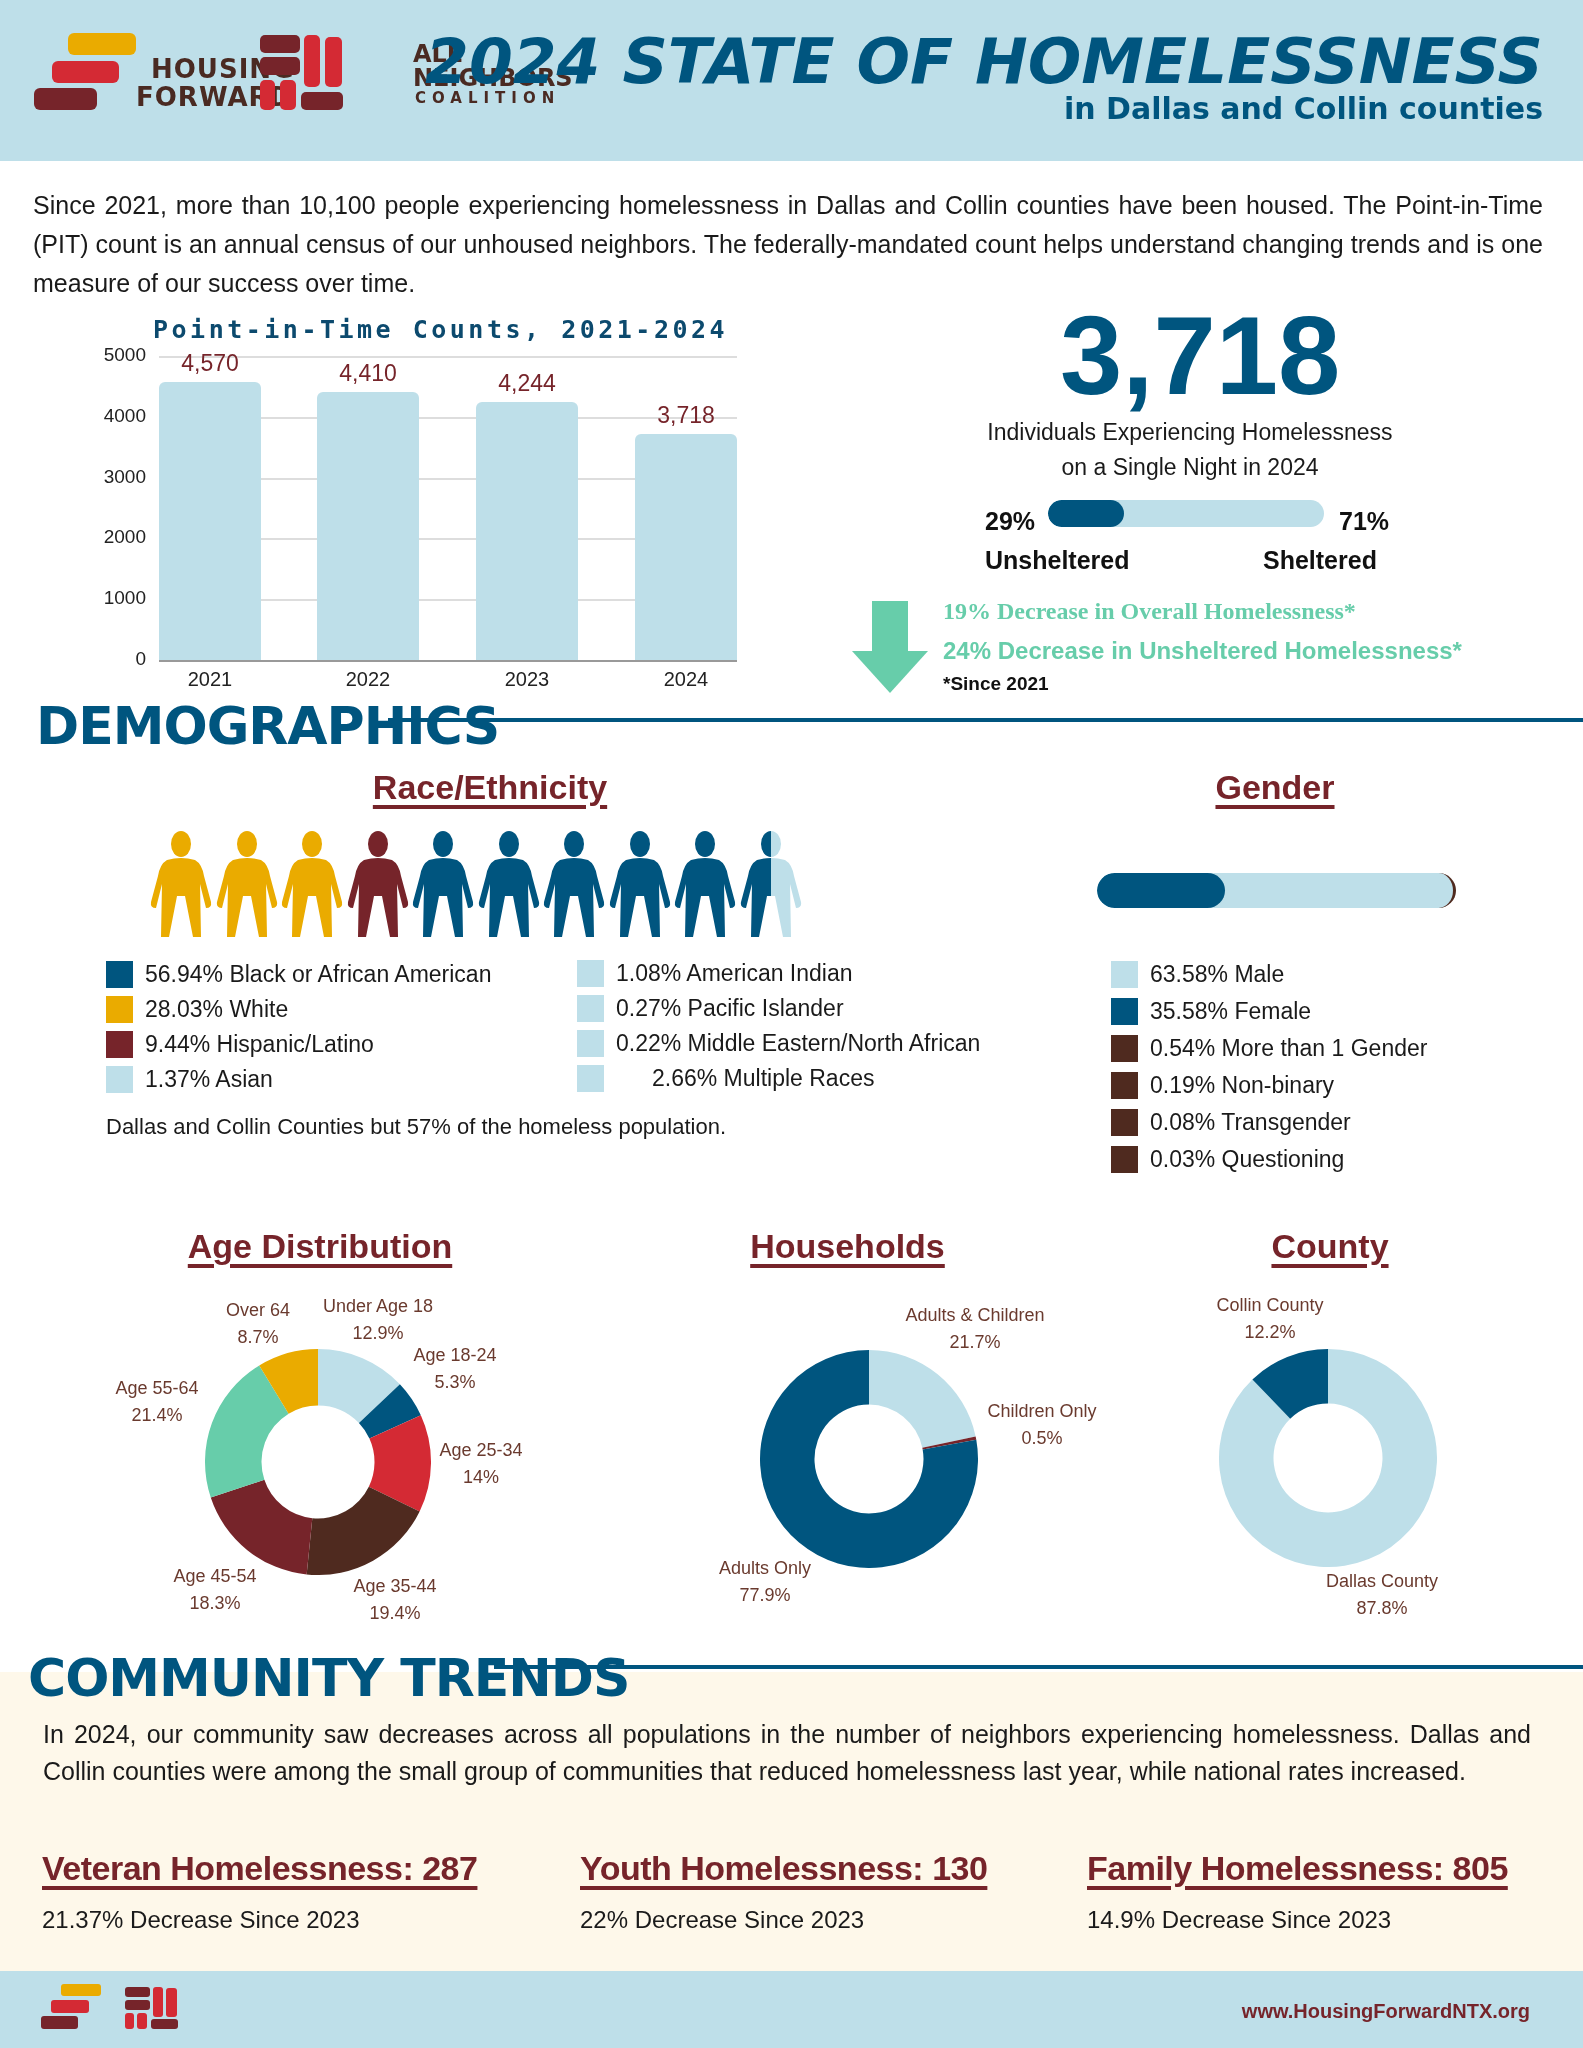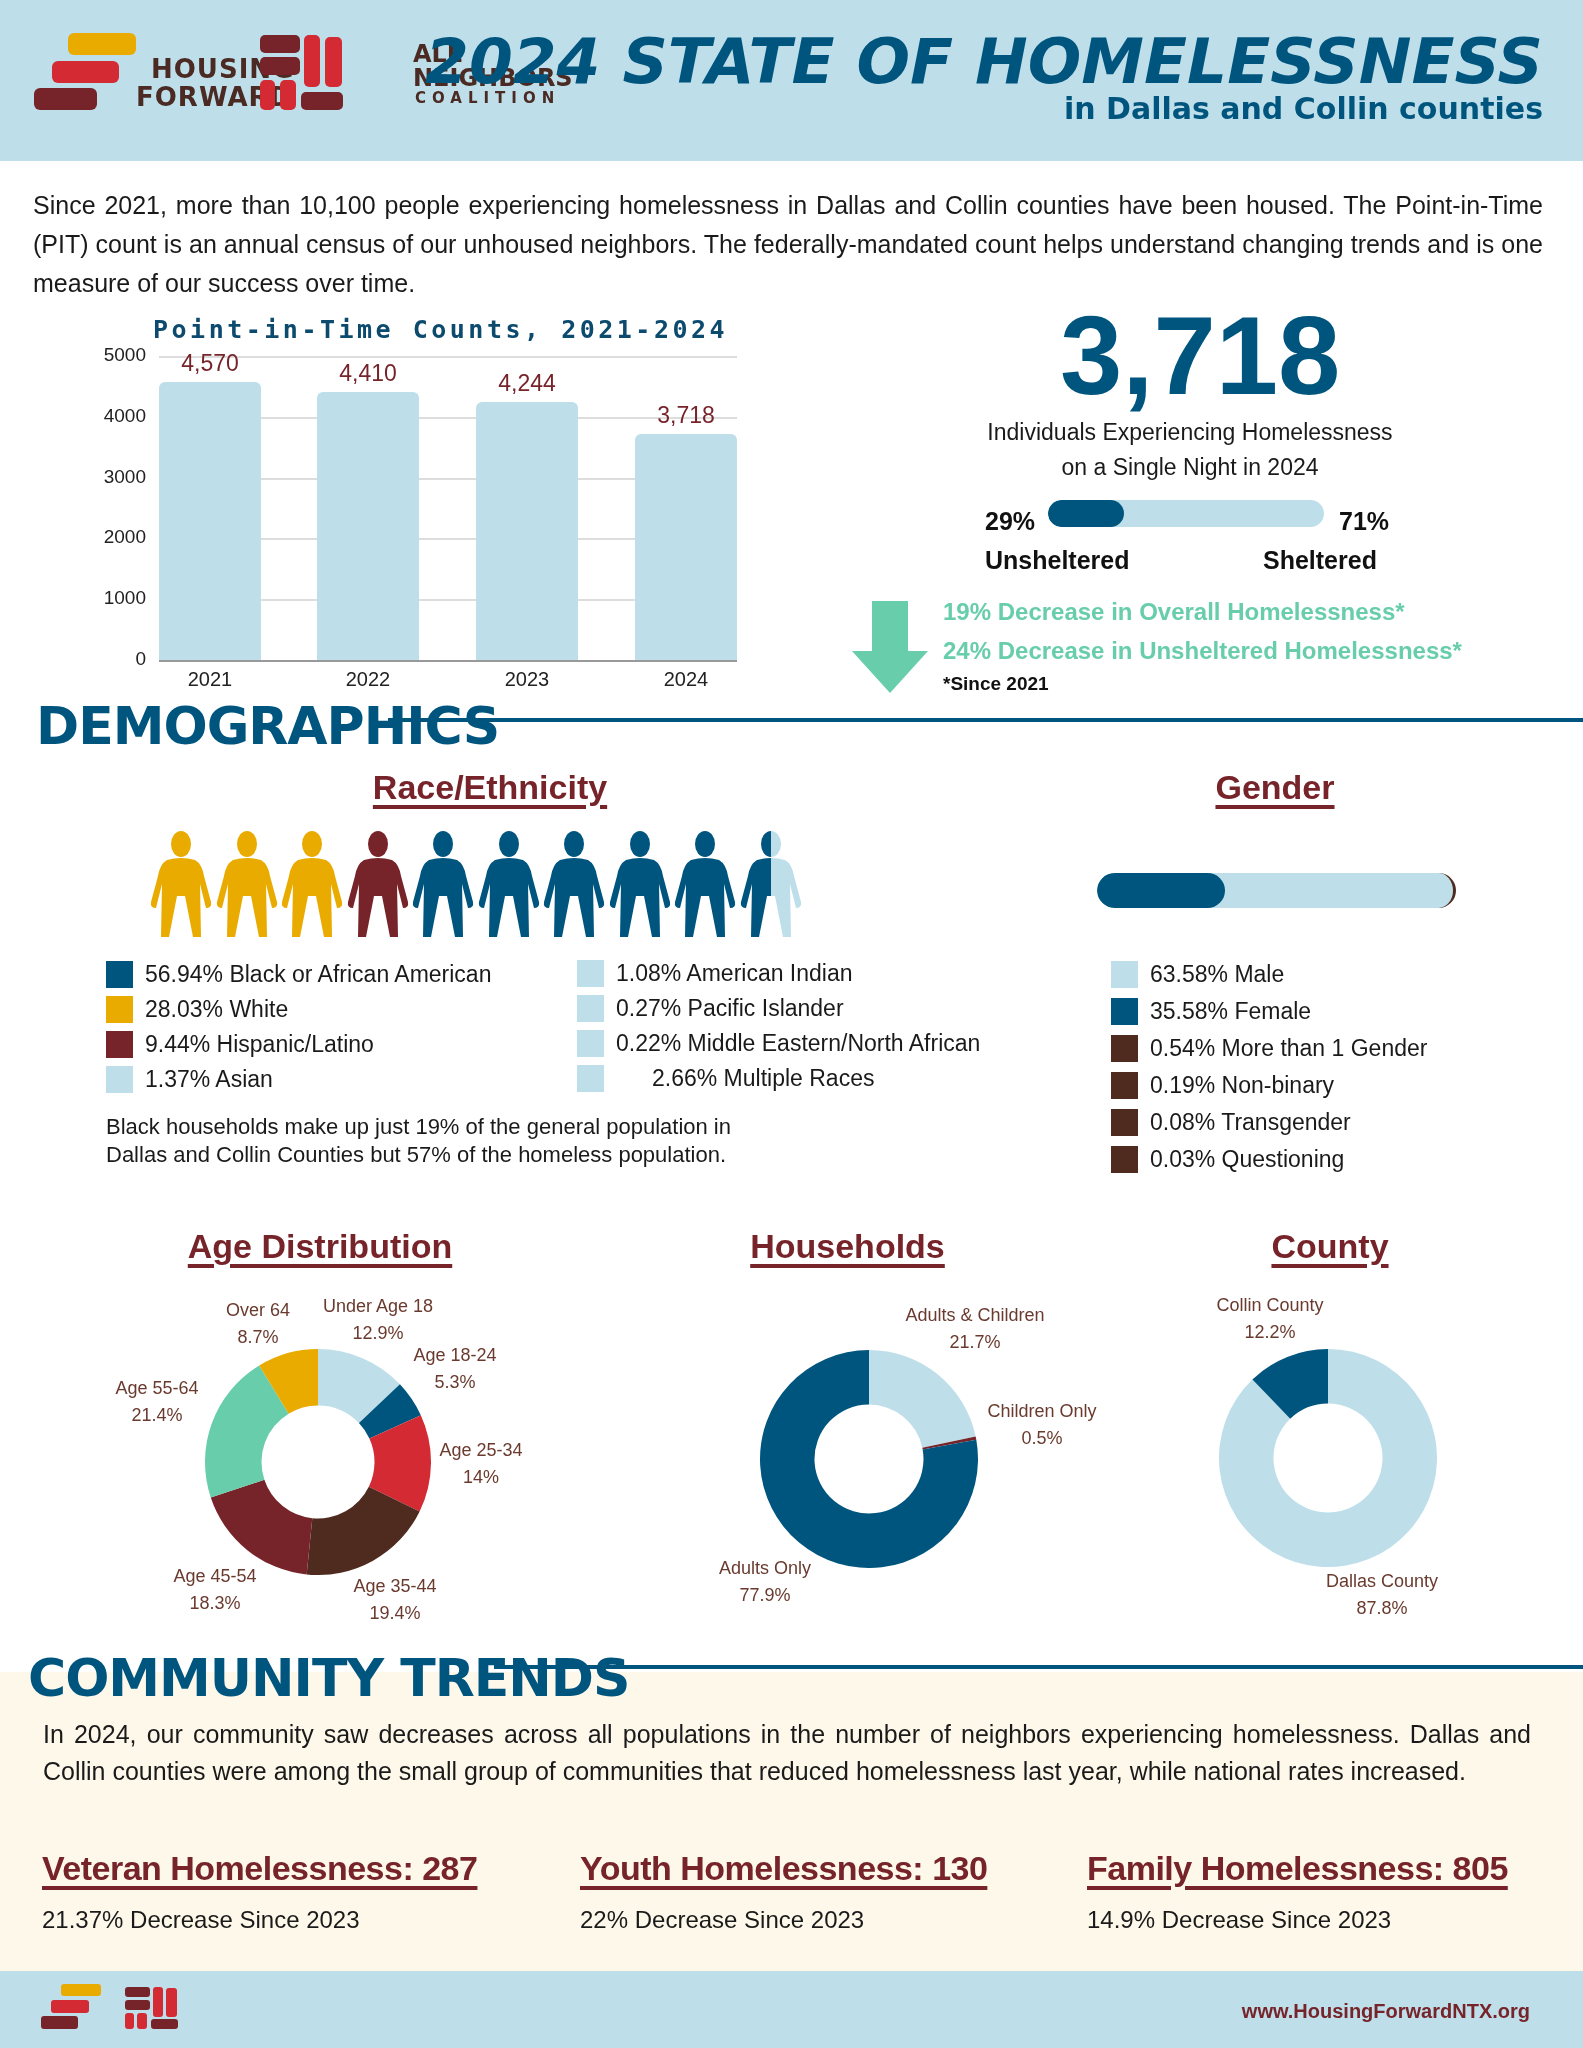--- a/index.html
+++ b/index.html
@@ -134,21 +134,21 @@
   <div class="shelter-fill" style="width:76px;"></div>
 </div>
 <div class="pct-bold" style="left:1339px;top:507px;text-align:right;">71%</div>
 <div class="pct-bold" style="left:985px;top:546px;">Unsheltered</div>
 <div class="pct-bold" style="left:1263px;top:546px;">Sheltered</div>
 
 <svg class="abs" style="left:852px;top:601px;" width="76" height="92">
   <rect x="20" y="0" width="36" height="50" fill="#67cdaa"></rect>
   <polygon points="0,50 76,50 38,92" fill="#67cdaa"></polygon>
 </svg>
-<div class="decrease" style="top:598px;">19% Decrease in Overall Homelessness*</div>
+<div class="decrease" style="top:598px;font-family:Liberation Serif, serif;">19% Decrease in Overall Homelessness*</div>
 <div class="decrease" style="top:637px;">24% Decrease in Unsheltered Homelessness*</div>
 <div class="since">*Since 2021</div>
 
 <div class="section-title" style="left:36px;top:700px;">DEMOGRAPHICS</div>
 <div class="section-rule" style="left:388px;top:718px;width:1195px;"></div>
 
 <div class="sub-title" style="left:340px;top:769px;width:300px;">Race/Ethnicity</div>
 <div class="sub-title" style="left:1160px;top:769px;width:230px;">Gender</div>
 
 <div id="people-row">
@@ -256,21 +256,20 @@
     <div class="legend-item" style="left: 577px; top: 1028px;">
       <span class="swatch" style="background: rgb(190, 223, 233);"></span>
       <span>0.22% Middle Eastern/North African</span>
     </div>
     <div class="legend-item" style="left: 577px; top: 1063px; gap: 36px;">
       <span class="swatch" style="background: rgb(190, 223, 233);"></span>
       <span>2.66% Multiple Races</span>
     </div>
   </div>
 <div class="note">
-  <div>Black households make up just 19% of the general population in</div>
   <div>Dallas and Collin Counties but 57% of the homeless population.</div>
 </div>
 
 <div class="gender-bar">
   <div class="gender-fill"></div>
 </div>
 <div id="gender-legend">
     <div class="legend-item" style="left: 1111px; top: 959px;">
       <span class="swatch" style="background: rgb(190, 223, 233);"></span>
       <span>63.58% Male</span>

